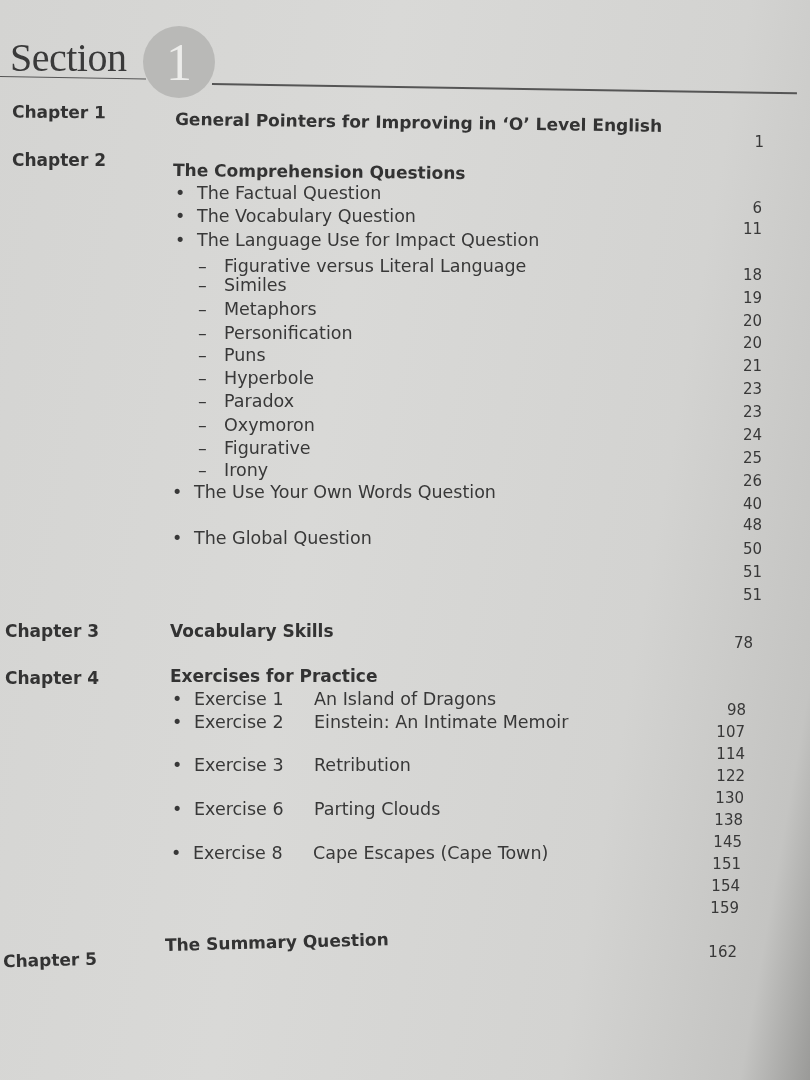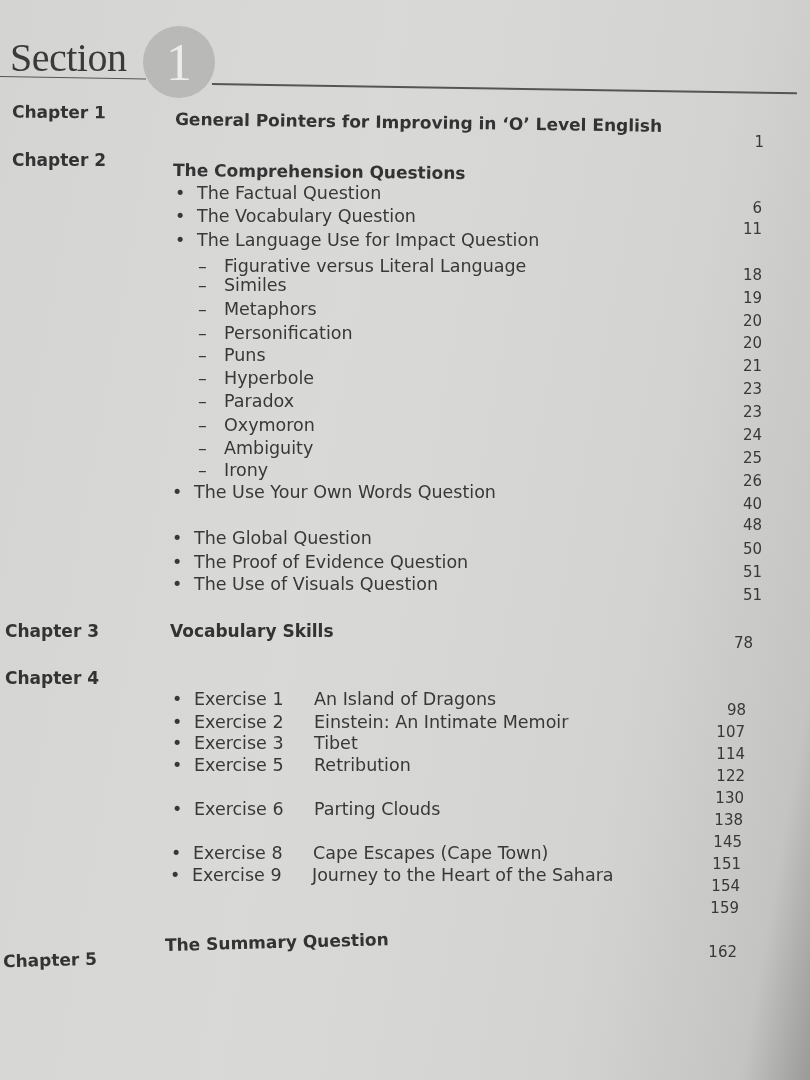--- a/index.html
+++ b/index.html
@@ -64,55 +64,52 @@
   <div class="abs item dash" style="left:198px;top:307px">Personification</div>
   <div class="abs pg" style="left:722px;top:318px">20</div>
   <div class="abs item dash" style="left:198px;top:329px">Puns</div>
   <div class="abs pg" style="left:722px;top:341px">21</div>
   <div class="abs item dash" style="left:198px;top:352px">Hyperbole</div>
   <div class="abs pg" style="left:722px;top:364px">23</div>
   <div class="abs item dash" style="left:198px;top:375px">Paradox</div>
   <div class="abs pg" style="left:722px;top:387px">23</div>
   <div class="abs item dash" style="left:198px;top:399px">Oxymoron</div>
   <div class="abs pg" style="left:722px;top:410px">24</div>
-  <div class="abs item dash" style="left:198px;top:422px">Ambiguity</div>
+  <div class="abs item dash" style="left:198px;top:422px">Figurative</div>
   <div class="abs pg" style="left:722px;top:433px">25</div>
   <div class="abs item dash" style="left:198px;top:444px">Irony</div>
   <div class="abs pg" style="left:722px;top:456px">26</div>
 
   <div class="abs item bullet" style="left:172px;top:466px">The Use Your Own Words Question</div>
   <div class="abs pg" style="left:722px;top:479px">40</div>
   <div class="abs pg" style="left:722px;top:500px">48</div>
   <div class="abs item bullet" style="left:172px;top:512px">The Global Question</div>
   <div class="abs pg" style="left:722px;top:524px">50</div>
-  <div class="abs item bullet" style="left:172px;top:536px">The Proof of Evidence Question</div>
   <div class="abs pg" style="left:722px;top:547px">51</div>
-  <div class="abs item bullet" style="left:172px;top:558px">The Use of Visuals Question</div>
   <div class="abs pg" style="left:722px;top:570px">51</div>
 
   <div class="abs chap" style="left:5px;top:605px">Chapter 3</div>
   <div class="abs ctitle" style="left:170px;top:605px">Vocabulary Skills</div>
   <div class="abs pg" style="left:713px;top:618px">78</div>
 
   <div class="abs chap" style="left:5px;top:652px">Chapter 4</div>
+  <div class="abs ctitle" style="left:170px;top:650px">Exercises for Practice</div>
 
   <div class="abs item bullet" style="left:172px;top:673px"><span class="ex-num">Exercise 1</span><span>An Island of Dragons</span></div>
   <div class="abs pg" style="left:706px;top:685px">98</div>
   <div class="abs item bullet" style="left:172px;top:696px"><span class="ex-num">Exercise 2</span><span>Einstein: An Intimate Memoir</span></div>
   <div class="abs pg" style="left:705px;top:707px">107</div>
-  <div class="abs item bullet" style="left:172px;top:717px"><span class="ex-num">Exercise 3</span><span>Tibet</span></div>
   <div class="abs pg" style="left:705px;top:729px">114</div>
-  <div class="abs item bullet" style="left:172px;top:739px"><span class="ex-num">Exercise 5</span><span>Retribution</span></div>
+  <div class="abs item bullet" style="left:172px;top:739px"><span class="ex-num">Exercise 3</span><span>Retribution</span></div>
   <div class="abs pg" style="left:705px;top:751px">122</div>
   <div class="abs pg" style="left:704px;top:773px">130</div>
   <div class="abs item bullet" style="left:172px;top:783px"><span class="ex-num">Exercise 6</span><span>Parting Clouds</span></div>
   <div class="abs pg" style="left:703px;top:795px">138</div>
   <div class="abs pg" style="left:702px;top:817px">145</div>
   <div class="abs item bullet" style="left:171px;top:827px"><span class="ex-num">Exercise 8</span><span>Cape Escapes (Cape Town)</span></div>
   <div class="abs pg" style="left:701px;top:839px">151</div>
-  <div class="abs item bullet" style="left:170px;top:849px"><span class="ex-num">Exercise 9</span><span>Journey to the Heart of the Sahara</span></div>
   <div class="abs pg" style="left:700px;top:861px">154</div>
   <div class="abs pg" style="left:699px;top:883px">159</div>
 
   <div class="abs chap" style="left:3px;top:934px;transform:rotate(-1.5deg)">Chapter 5</div>
   <div class="abs ctitle" style="left:165px;top:919px;transform:rotate(-1.5deg);transform-origin:left">The Summary Question</div>
   <div class="abs pg" style="left:697px;top:927px">162</div>
 </div>
 
 </body></html>

